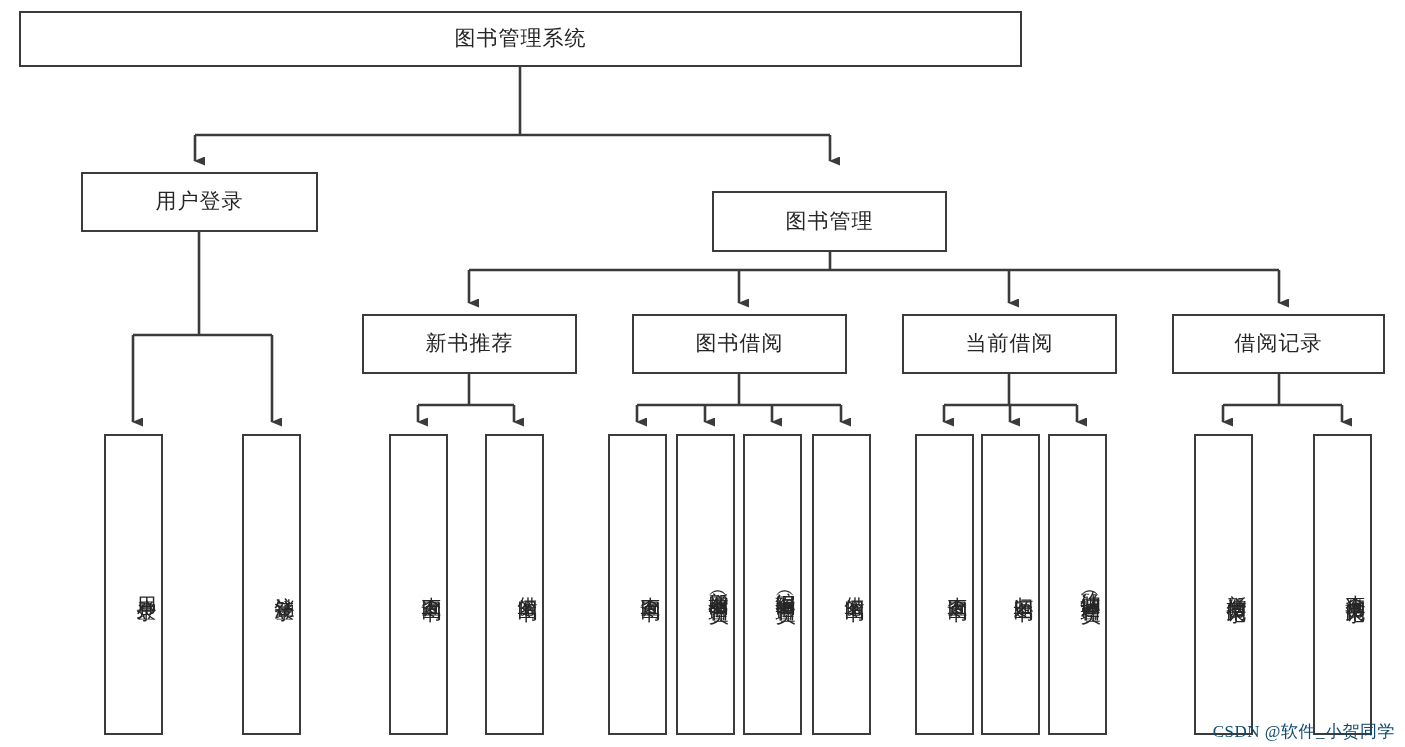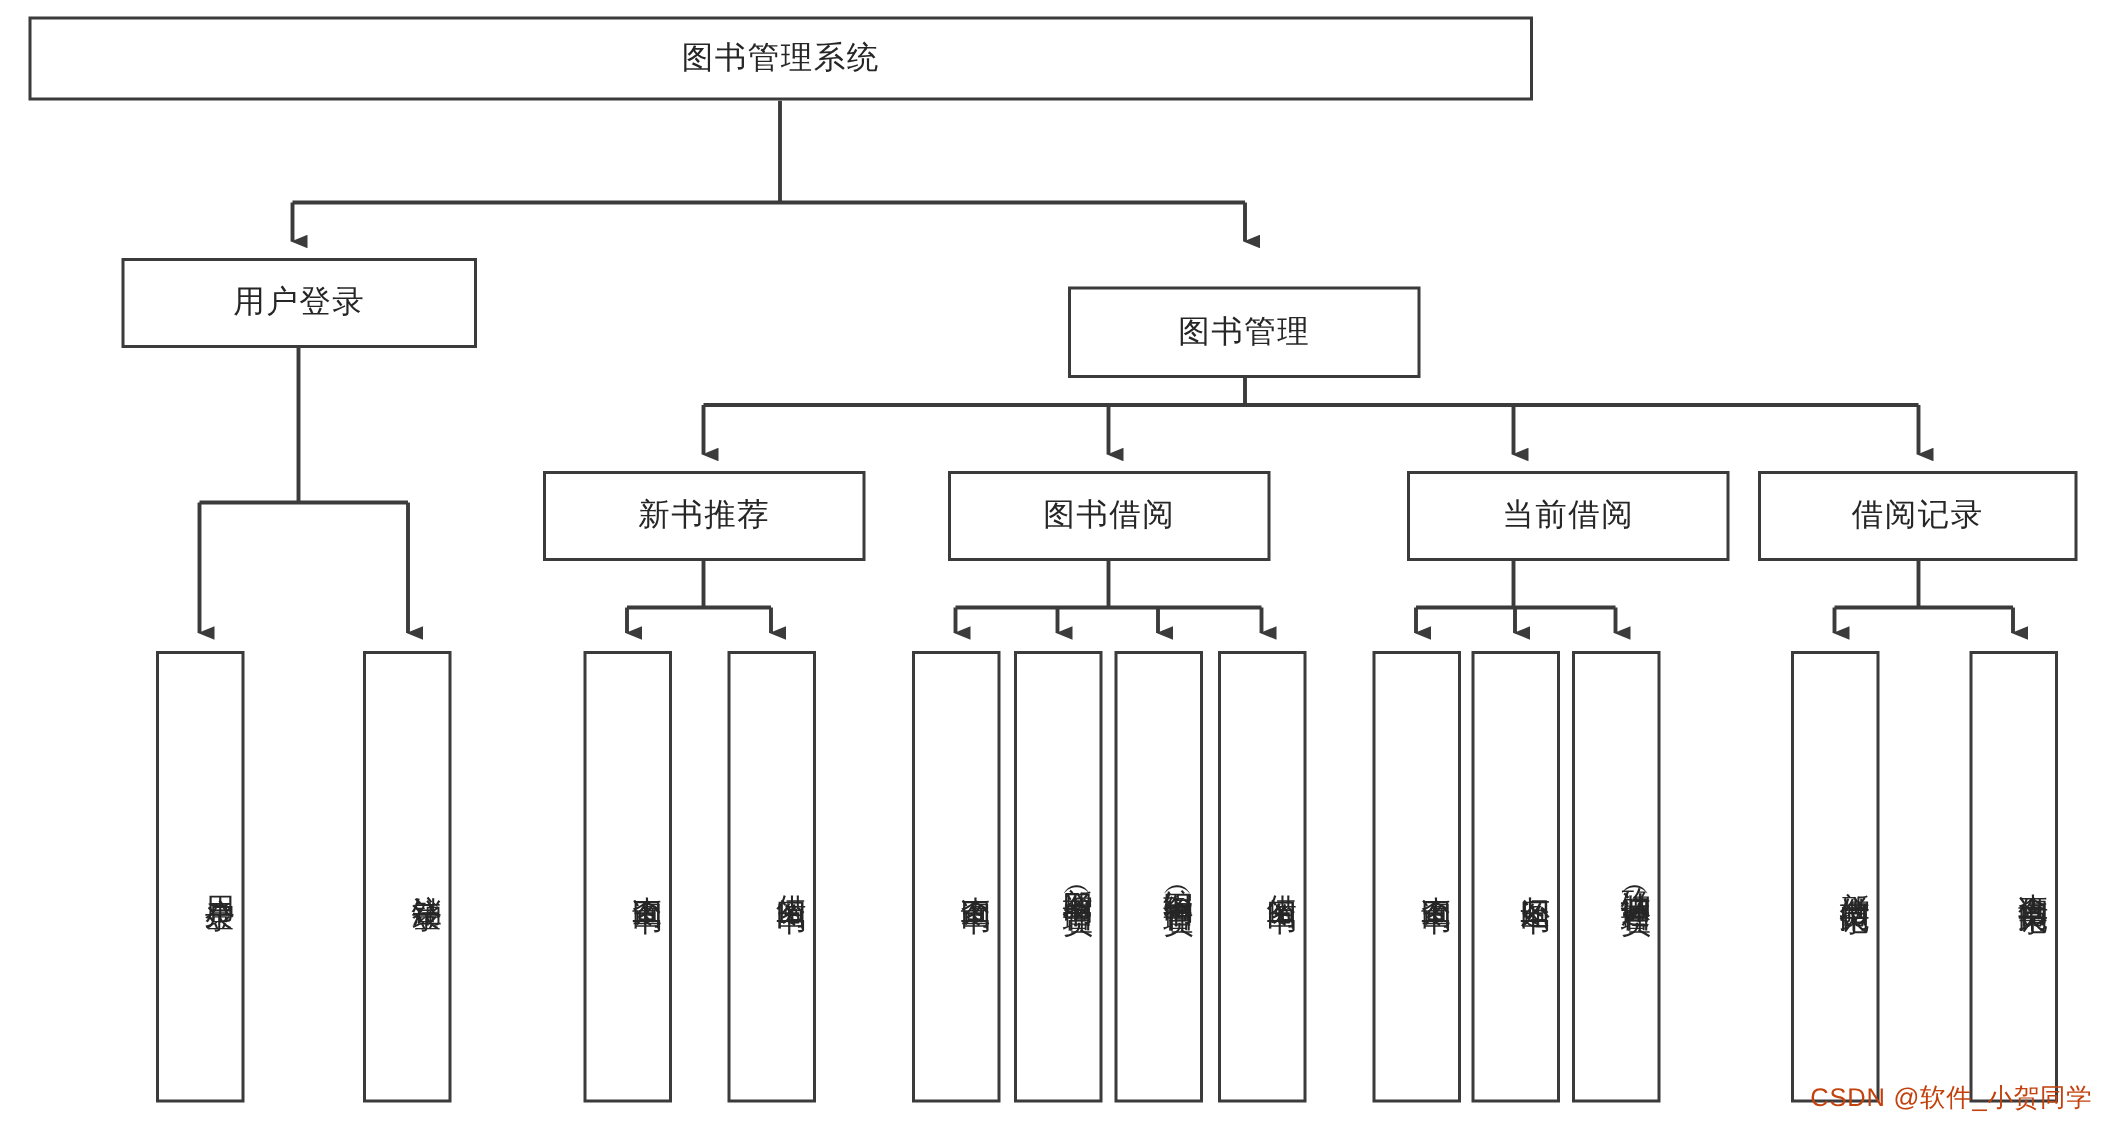--- a/index.html
+++ b/index.html
@@ -58,22 +58,22 @@
   }
   .node.vertical .node-label {
     white-space: normal;
     text-align: center;
   }
   #watermark {
     position: absolute;
     right: 10px;
     bottom: 4px;
     font-size: 17px;
-    color: #c2410c;
-    font-family: Liberation Sans, sans-serif;
+    color: #0c4a6e;
+    font-family: Liberation Serif, serif;
     letter-spacing: 0.5px;
     white-space: pre;
   }
 </style>
 </head>
 <body>
 
 <div id="diagram-canvas">
 
   <svg class="connectors" viewBox="0 0 1405 747" xmlns="http://www.w3.org/2000/svg">
@@ -137,21 +137,21 @@
   <div class="node horizontal" style="left:712px; top:171px; width:235px; height:61px;margin-top:20px;">
     <span class="node-label">图书管理</span>
   </div>
 
   <div class="node horizontal" style="left:632px; top:314px; width:215px; height:60px;">
     <span class="node-label">图书借阅</span>
   </div>
   <div class="node horizontal" style="left:362px; top:314px; width:215px; height:60px;">
     <span class="node-label">新书推荐</span>
   </div>
-  <div class="node horizontal" style="left:938px; top:314px; width:215px; height:60px;">
+  <div class="node horizontal" style="left:902px; top:314px; width:215px; height:60px;">
     <span class="node-label">当前借阅</span>
   </div>
   <div class="node horizontal" style="left:1172px; top:314px; width:213px; height:60px;text-align:right;">
     <span class="node-label">借阅记录</span>
   </div>
 
   <div class="node vertical" style="left:104px; top:434px; width:59px; height:301px;">
     <span class="node-label">用户登录</span>
   </div>
   <div class="node vertical" style="left:242px; top:434px; width:59px; height:301px;">

